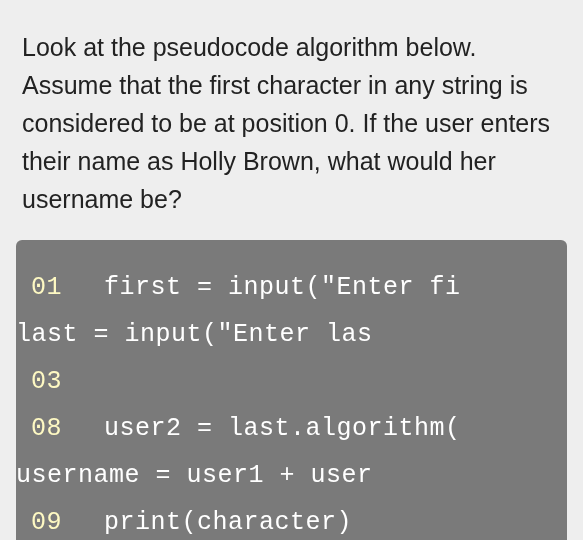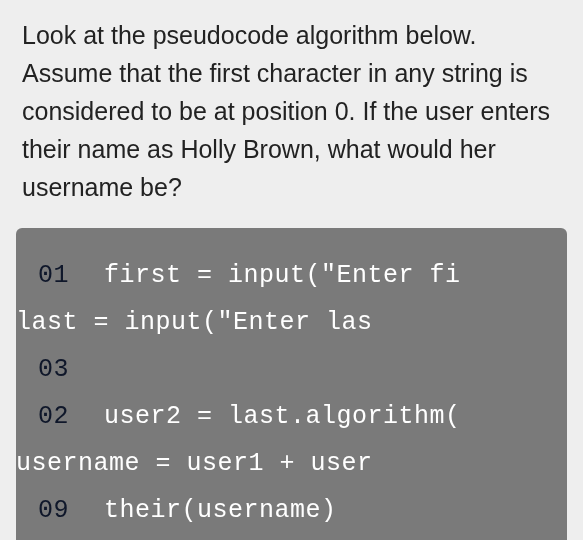--- a/index.html
+++ b/index.html
@@ -4,21 +4,21 @@
 <style>
   * { margin: 0; padding: 0; box-sizing: border-box; }
   body {
     width: 583px;
     height: 540px;
     background: #eeeeee;
     font-family: -apple-system, "Segoe UI", Arial, sans-serif;
     overflow: hidden;
   }
   .question {
-    padding: 16px 22px 22px 22px;
+    padding: 28px 22px 22px 22px;
     color: #222;
     font-size: 25px;
     line-height: 1.52;
     font-weight: 400;
   }
   .code-block {
     margin: 0 16px 0 16px;
     background: #7a7a7a;
     border-radius: 6px;
     color: #fff;
@@ -30,22 +30,22 @@
     letter-spacing: 0.5px;
   }
   .code-line {
     display: flex;
     white-space: pre;
     padding: 11px 0;
   }
   .ln {
     display: inline-block;
     width: 88px;
-    padding-left: 22px;
-    color: #0f172a;
+    padding-left: 15px;
+    color: #fef9c3;
   }
   .code {
     flex: 1;
     overflow: hidden;
   }
 </style>
 </head>
 <body>
 
 <div class="question">Look at the pseudocode algorithm below. Assume that the first character in any string is considered to be at position 0. If the user enters their name as Holly Brown, what would her username be?</div>
@@ -55,23 +55,23 @@
     <span class="ln">01</span>
     <span class="code">first = input("Enter fi</span>
   </div>
   <div class="code-line">
     <span class="code">last = input("Enter las</span>
   </div>
   <div class="code-line">
     <span class="ln">03</span>
   </div>
   <div class="code-line">
-    <span class="ln">02</span>
+    <span class="ln">08</span>
     <span class="code">user2 = last.algorithm(</span>
   </div>
   <div class="code-line">
     <span class="code">username = user1 + user</span>
   </div>
   <div class="code-line">
     <span class="ln">09</span>
-    <span class="code">their(username)</span>
+    <span class="code">print(character)</span>
   </div>
 </div>
 
 </body></html>

